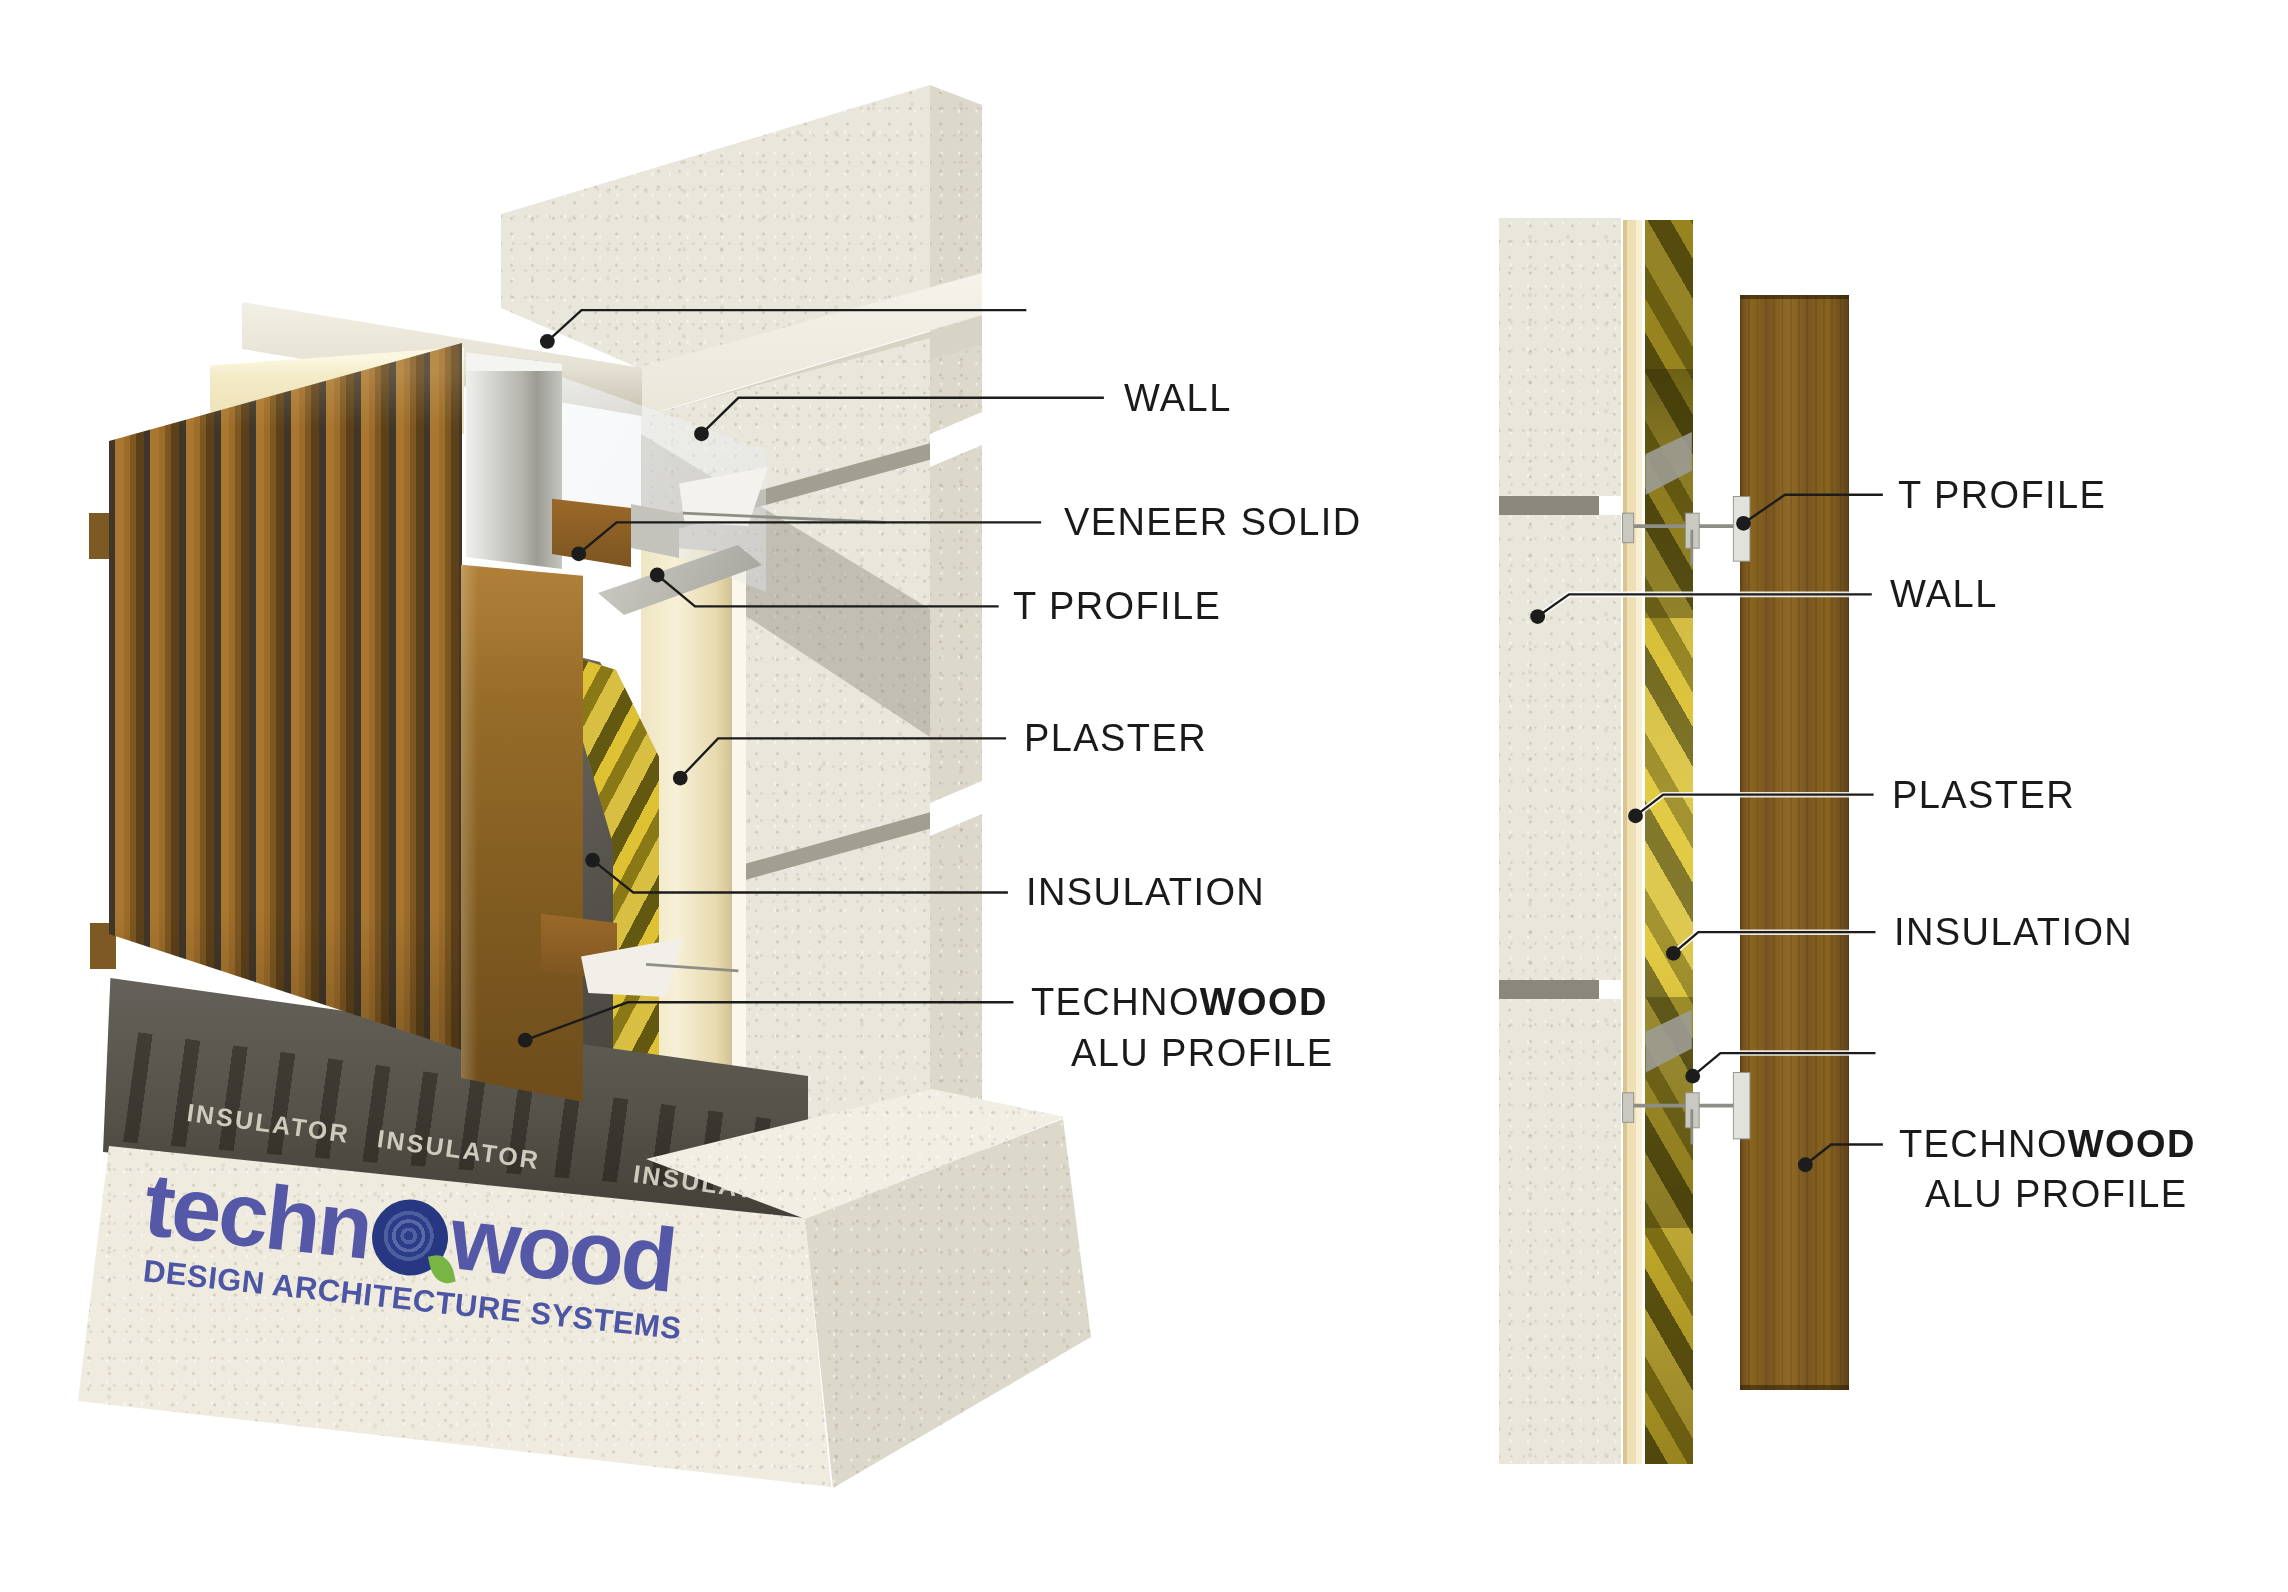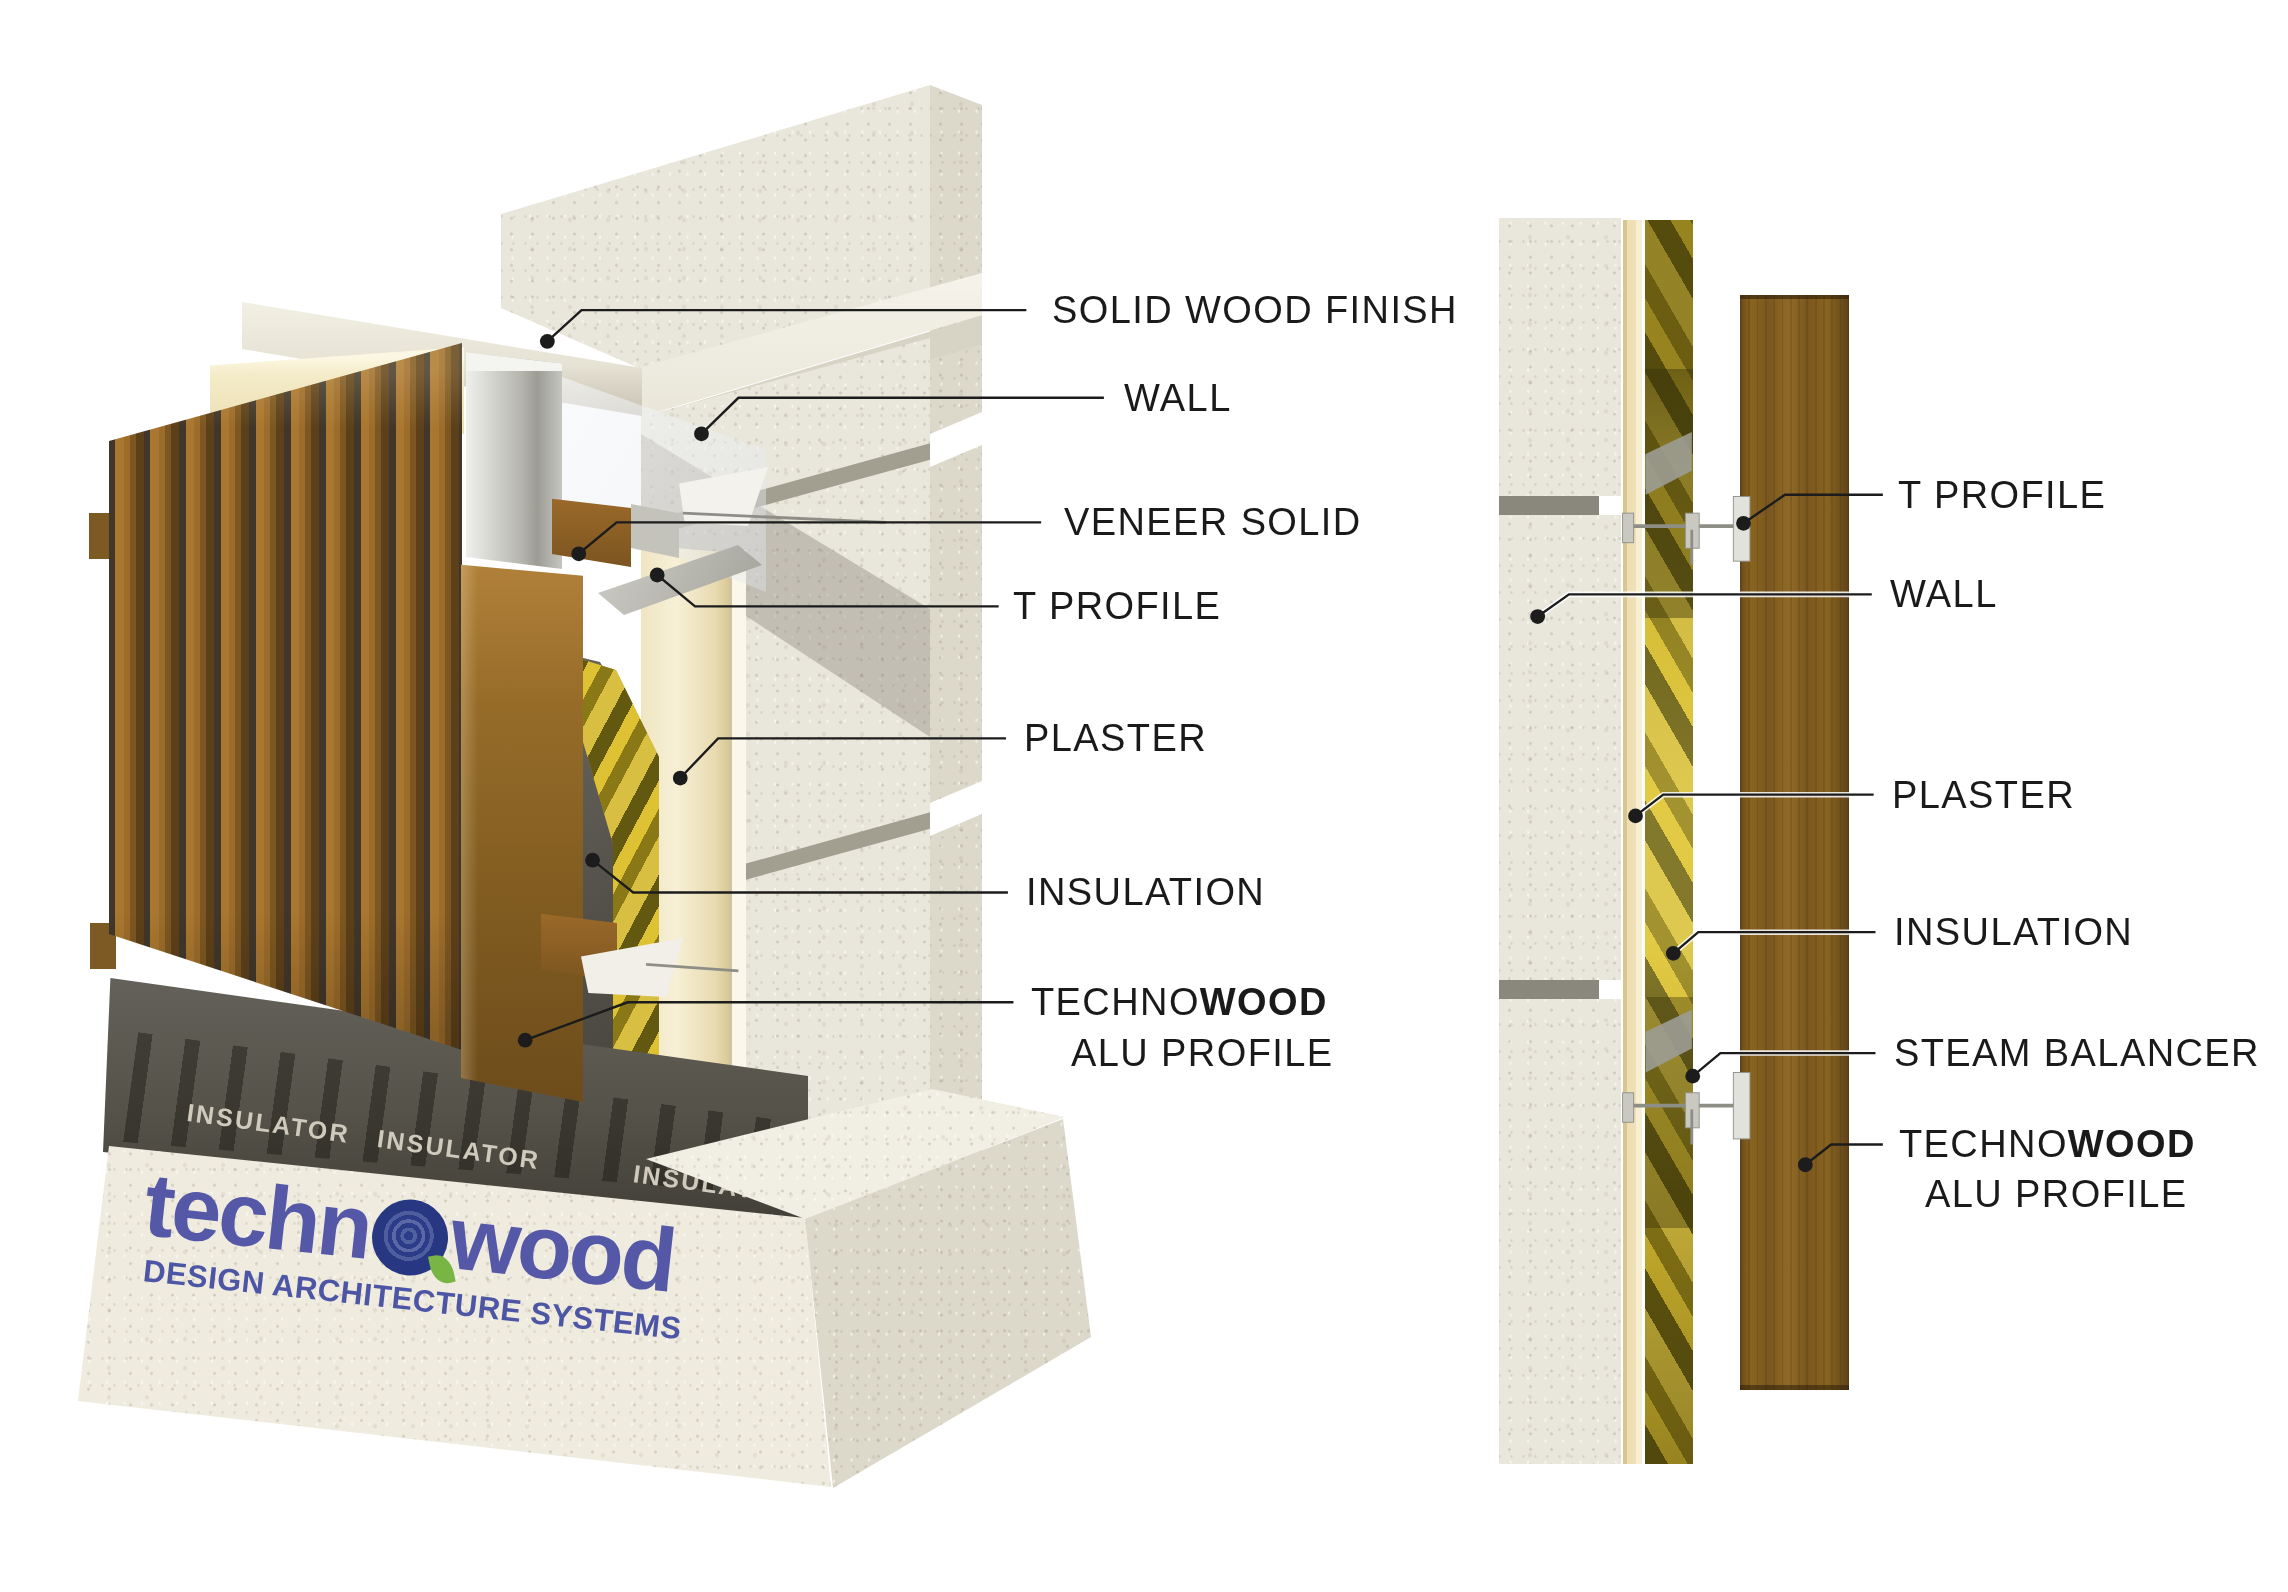--- a/index.html
+++ b/index.html
@@ -263,31 +263,29 @@
     <g fill="#1c1c1c" stroke="none">
       <circle cx="1889" cy="567" r="8"></circle>
       <circle cx="1666" cy="668" r="8"></circle>
       <circle cx="1772" cy="884" r="8"></circle>
       <circle cx="1813" cy="1033" r="8"></circle>
       <circle cx="1834" cy="1166" r="8"></circle>
       <circle cx="1956" cy="1262" r="8"></circle>
     </g>
   </svg>
 
-  <div class="lbl" style="left:1052px;top:310px">SOLID WOOD FINISH</div>
   <div class="lbl" style="left:1124px;top:398px">WALL</div>
   <div class="lbl" style="left:1064px;top:522px">VENEER SOLID</div>
   <div class="lbl" style="left:1013px;top:606px">T PROFILE</div>
   <div class="lbl" style="left:1024px;top:738px">PLASTER</div>
   <div class="lbl" style="left:1026px;top:892px">INSULATION</div>
   <div class="lbl" style="left:1031px;top:1002px"><span>TECHNO</span><b>WOOD</b></div>
   <div class="lbl" style="left:1071px;top:1053px">ALU PROFILE</div>
 
   <div class="lbl" style="left:1898px;top:495px">T PROFILE</div>
   <div class="lbl" style="left:1890px;top:594px">WALL</div>
   <div class="lbl" style="left:1892px;top:795px">PLASTER</div>
   <div class="lbl" style="left:1894px;top:932px">INSULATION</div>
-  <div class="lbl" style="left:1894px;top:1053px">STEAM BALANCER</div>
   <div class="lbl" style="left:1899px;top:1144px"><span>TECHNO</span><b>WOOD</b></div>
   <div class="lbl" style="left:1925px;top:1194px">ALU PROFILE</div>
 
 </div>
 
 
 </body></html>

